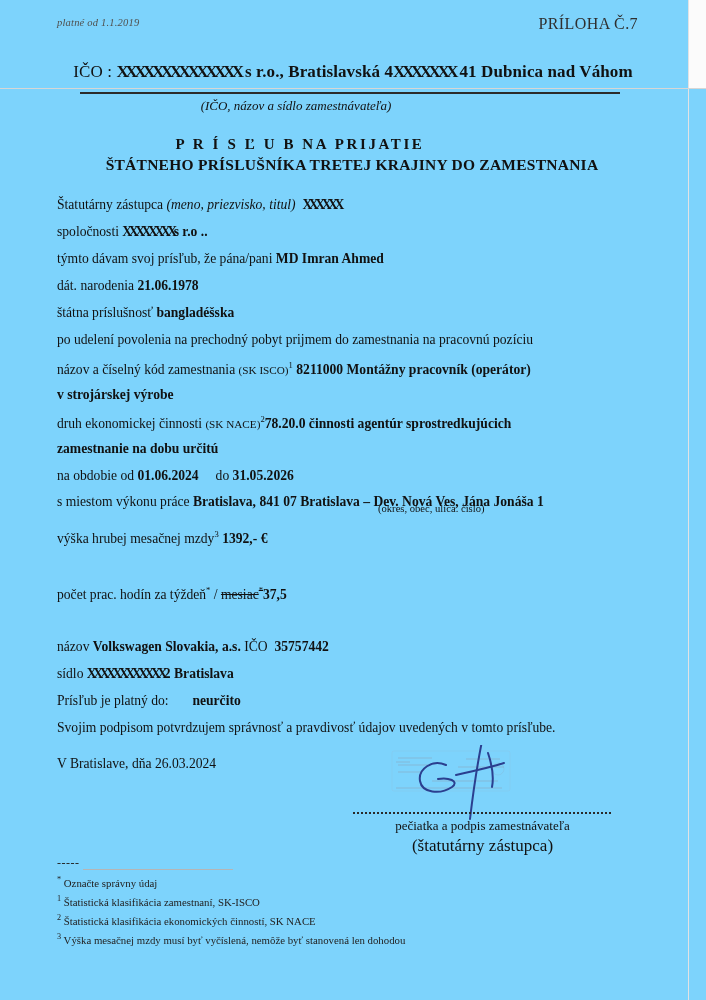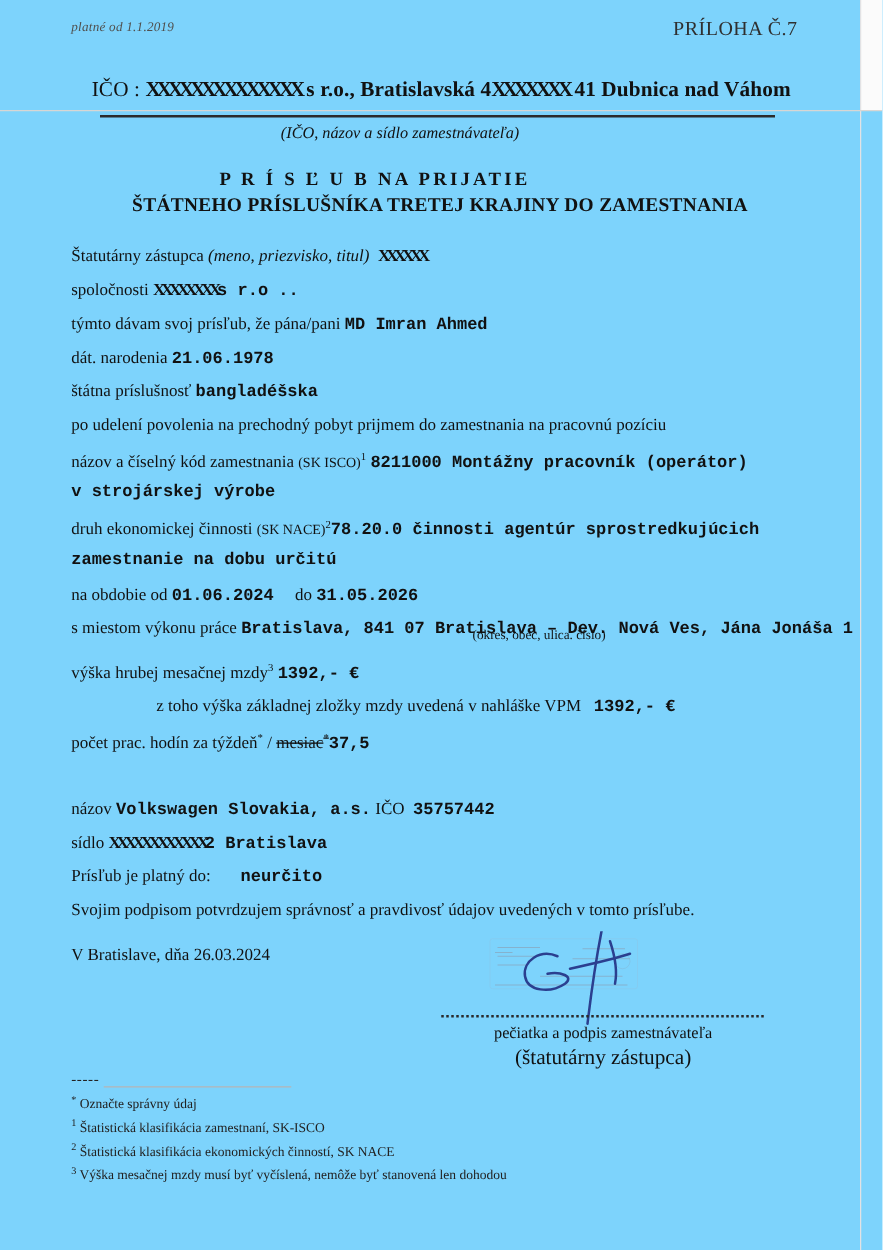--- a/index.html
+++ b/index.html
@@ -84,21 +84,20 @@
   }
 
   .caption-ico {
     position: absolute;
     left: 0;
     top: 98px;
     width: 592px;
     text-align: center;
     font-style: italic;
     font-size: 13px;
-    padding-left: 24px;
   }
 
   .title1 {
     position: absolute;
     left: 0;
     top: 136px;
     width: 600px;
     text-align: center;
     font-size: 15px;
     font-weight: bold;
@@ -115,21 +114,21 @@
     letter-spacing: .25px;
   }
 
   .body-line {
     position: absolute;
     left: 57px;
     font-size: 13.6px;
     white-space: nowrap;
     line-height: 1.1;
   }
-  .b { font-weight: bold; font-family: Liberation Mono, monospace; }
+  .b { font-weight: bold; }
   .i { font-style: italic; }
   .sm { font-size: 11.2px; }
   .smcaps { font-size: 11.2px; }
   sup.fn {
     font-size: 8.6px;
     vertical-align: super;
     font-weight: normal;
   }
   .strike {
     text-decoration: line-through;
@@ -274,23 +273,20 @@
 
   <div class="body-line" style="top:495px">
     <span>s miestom výkonu práce </span><span class="b">Bratislava, 841 07 Bratislava – Dev. Nová Ves, Jána Jonáša 1</span>
   </div>
   <div class="caption-addr">(okres, obec, ulica. číslo)</div>
 
   <div class="body-line" style="top:530px">
     <span>výška hrubej mesačnej mzdy</span><sup class="fn">3</sup>&nbsp;<span class="b">1392,- €</span>
   </div>
 
-  <div class="body-line indent1" style="top:558px">
-    <span>z toho výška základnej zložky mzdy uvedená v nahláške VPM</span>&nbsp;&nbsp;&nbsp;<span class="b">1392,- €</span>
-  </div>
 
   <div class="body-line" style="top:586px">
     <span>počet prac. hodín za týždeň</span><sup class="fn">*</sup><span> / </span><span class="strike">mesiac</span><sup class="fn strike">*</sup><span class="b">37,5</span>
   </div>
 
 
   <div class="body-line" style="top:640px">
     <span>názov </span><span class="b">Volkswagen Slovakia, a.s.</span><span> IČO </span>&nbsp;<span class="b">35757442</span>
   </div>
 

